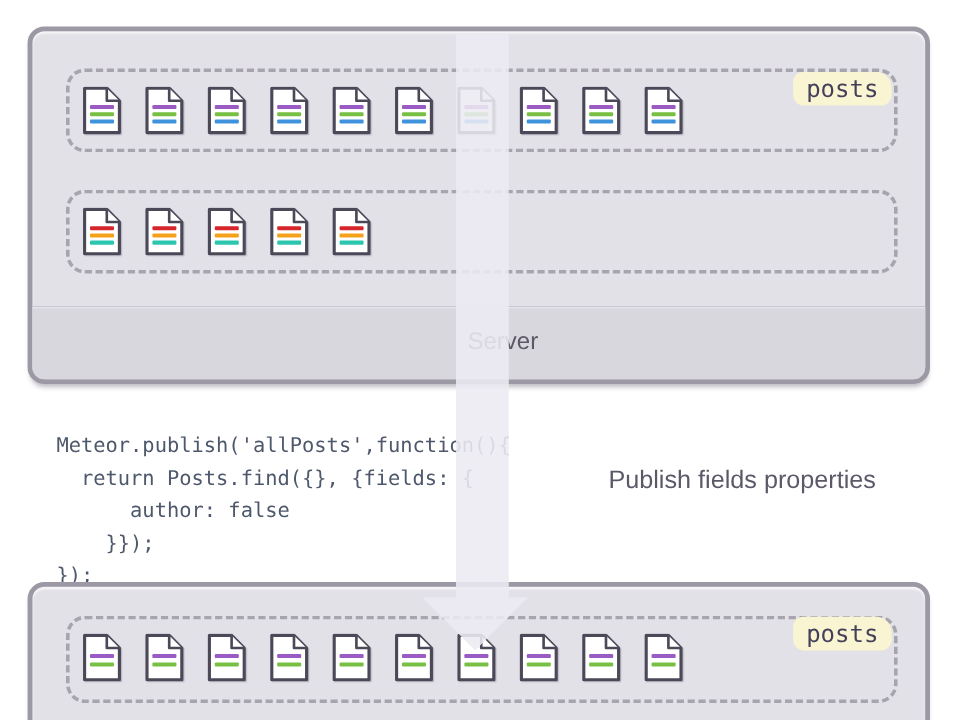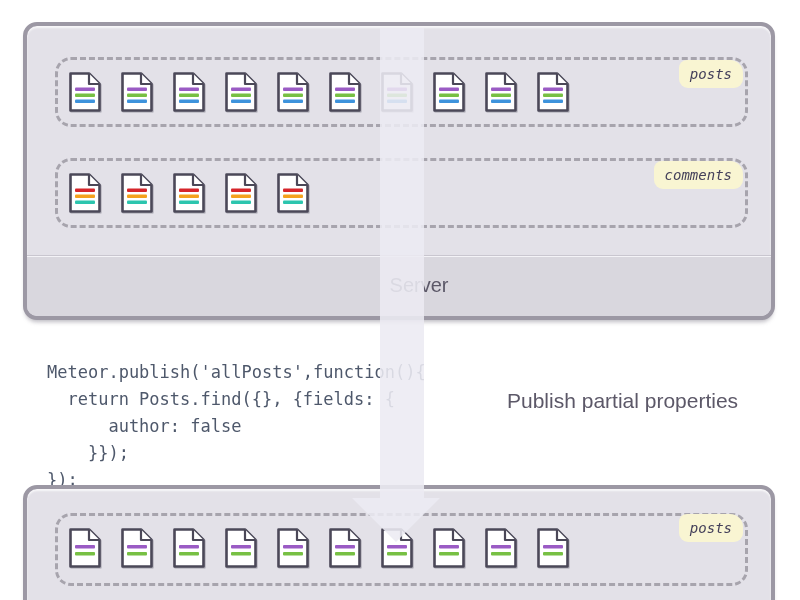--- a/index.html
+++ b/index.html
@@ -16,21 +16,21 @@
   
   .collection{position:absolute;left:28px;width:693px;height:70px;box-sizing:border-box;
               border:3px dashed var(--dash);border-radius:16px;}
   .collection.tall{height:73px;}
 
   .docs{position:absolute;left:10px;top:12px;display:flex;gap:18px;}
   .doc{filter:drop-shadow(1px 1.5px 0.5px rgba(90,86,104,0.3));}
 
   .badge{position:absolute;right:2px;top:0;height:28px;line-height:28px;padding:0 11px;
          background:var(--badge-bg);border-radius:8px 13px 9px 9px;
-         font-family:"DejaVu Sans Mono",monospace;font-size:14px;color:var(--badge-text);font-style:italic;}
+         font-family:"DejaVu Sans Mono",monospace;font-size:20px;color:var(--badge-text);}
   .badge.raised{top:-2px;}
 
   .server-bar{position:absolute;left:0;right:0;bottom:0;height:59px;
               background:var(--bar-fill);border-radius:0 0 10px 10px;
               border-top:1px solid #f4f3f7;box-shadow:0 -1px 0 #c9c6cf;
               text-align:center;}
   .server-label{line-height:57px;font-size:20px;color:var(--label-text);margin-left:40px;}
 
   .code{position:absolute;left:30px;top:342px;margin:17px;
         font-family:"DejaVu Sans Mono",monospace;font-size:17px;line-height:27px;
@@ -159,37 +159,34 @@
             <rect x="7" y="27.5" width="20" height="3.4" rx="1" fill="#2cc5ae"></rect>
           </svg>
           <svg class="doc" width="34" height="40" viewBox="0 0 34 40">
             <path d="M2.5 1.5 H21 L31.5 12 V38.5 H2.5 Z" fill="#ffffff" stroke="#4b4858" stroke-width="2.6" stroke-linejoin="round"></path>
             <path d="M21 1.5 V12 H31.5" fill="#ffffff" stroke="#4b4858" stroke-width="2.2" stroke-linejoin="round"></path>
             <rect x="7" y="15.5" width="20" height="3.4" rx="1" fill="#d6252b"></rect>
             <rect x="7" y="21.5" width="20" height="3.4" rx="1" fill="#f5a11c"></rect>
             <rect x="7" y="27.5" width="20" height="3.4" rx="1" fill="#2cc5ae"></rect>
           </svg>
         </div>
-      <div class="badge">
-        <span>comments</span>
-      </div>
     </div>
 
     <div class="server-bar">
       <span class="server-label">Server</span>
     </div>
   </div>
 
   <pre class="code">Meteor.publish('allPosts',function(){
   return Posts.find({}, {fields: {
       author: false
     }});
 });</pre>
 
-  <div class="caption">Publish partial properties</div>
+  <div class="caption">Publish fields properties</div>
 
   <div class="box client-box">
     <div class="collection tall" style="top:24px">
       <div class="docs">
           <svg class="doc" width="34" height="40" viewBox="0 0 34 40">
             <path d="M2.5 1.5 H21 L31.5 12 V38.5 H2.5 Z" fill="#ffffff" stroke="#4b4858" stroke-width="2.6" stroke-linejoin="round"></path>
             <path d="M21 1.5 V12 H31.5" fill="#ffffff" stroke="#4b4858" stroke-width="2.2" stroke-linejoin="round"></path>
             <rect x="7" y="17" width="20" height="3.4" rx="1" fill="#9a5bc4"></rect>
             <rect x="7" y="24" width="20" height="3.4" rx="1" fill="#77c043"></rect>
           </svg>

